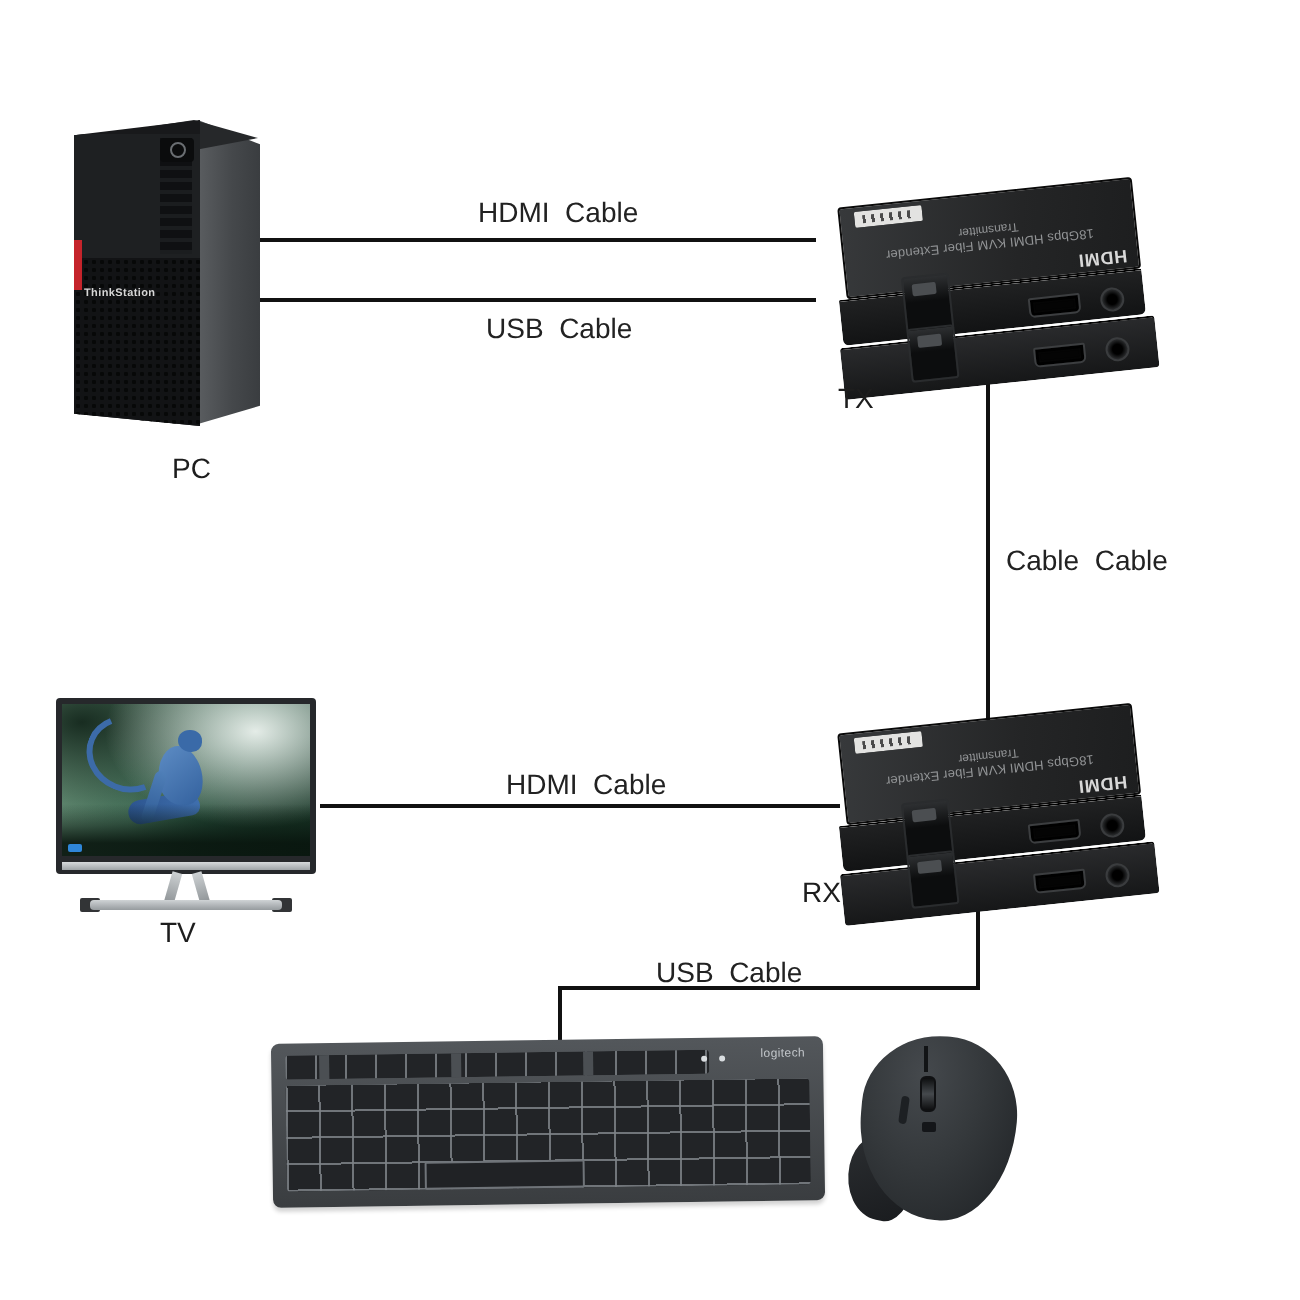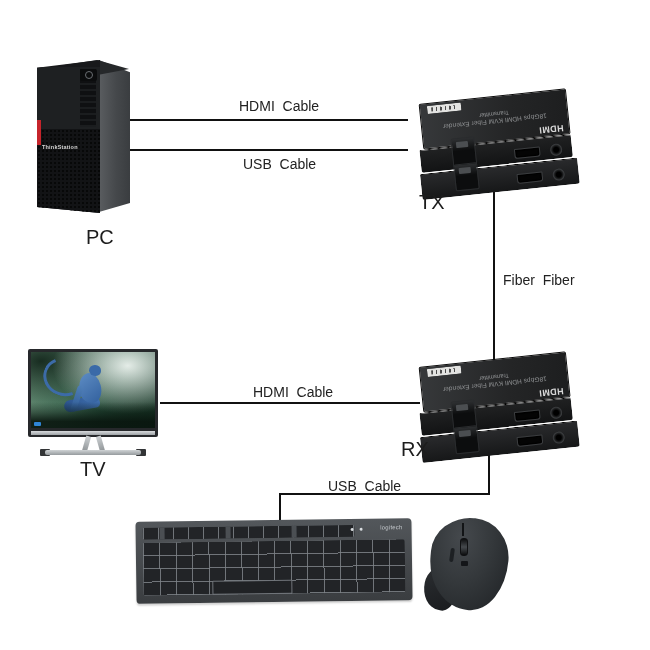--- a/index.html
+++ b/index.html
@@ -15,21 +15,21 @@
   .line-usb-v1{left:488px;top:452px;height:43px;}
   .line-usb-h{left:279px;top:493px;width:211px;}
   .line-usb-v2{left:279px;top:493px;height:31px;}
   
   .lab{position:absolute;font-size:14px;color:#222;white-space:pre;}
   .lab-hdmi-top{left:239px;top:98px;}
   .lab-usb-top{left:243px;top:156px;}
   .lab-fiber{left:503px;top:272px;}
   .lab-hdmi-bot{left:253px;top:384px;}
   .lab-usb-bot{left:328px;top:478px;}
-  .devlab{position:absolute;font-size:20px;color:#1d1d1d;}
+  .devlab{position:absolute;font-size:14px;color:#1d1d1d;}
   .pc-label{left:86px;top:226px;}
   .tv-label{left:80px;top:458px;}
   .tx-label{left:419px;top:191px;}
   .rx-label{left:401px;top:438px;}
   
   .pc{position:absolute;left:33px;top:56px;width:100px;height:162px;}
   .pc-side{position:absolute;left:66px;top:4px;width:31px;height:152px;
            background:linear-gradient(90deg,#5a5d60,#45484b 55%,#3a3d40);
            clip-path:polygon(0 0,100% 8%,100% 94%,0 100%);}
   .pc-top{position:absolute;left:0;top:0;width:100px;height:30px;background:#26282a;
@@ -152,21 +152,21 @@
   <div class="line h line-hdmi-top"></div>
   <div class="line h line-usb-top"></div>
   <div class="line v line-fiber"></div>
   <div class="line h line-hdmi-bot"></div>
   <div class="line v line-usb-v1"></div>
   <div class="line h line-usb-h"></div>
   <div class="line v line-usb-v2"></div>
 
   <div class="lab lab-hdmi-top">HDMI  Cable</div>
   <div class="lab lab-usb-top">USB  Cable</div>
-  <div class="lab lab-fiber">Fiber  Fiber</div>
+  <div class="lab lab-fiber">Cable  Cable</div>
   <div class="lab lab-hdmi-bot">HDMI  Cable</div>
   <div class="lab lab-usb-bot">USB  Cable</div>
 
   <div class="pc">
     <div class="pc-side"></div>
     <div class="pc-top"></div>
     <div class="pc-front">
       <div class="pc-front-upper"></div>
       <div class="pc-bay"></div>
       <div class="pc-power">

